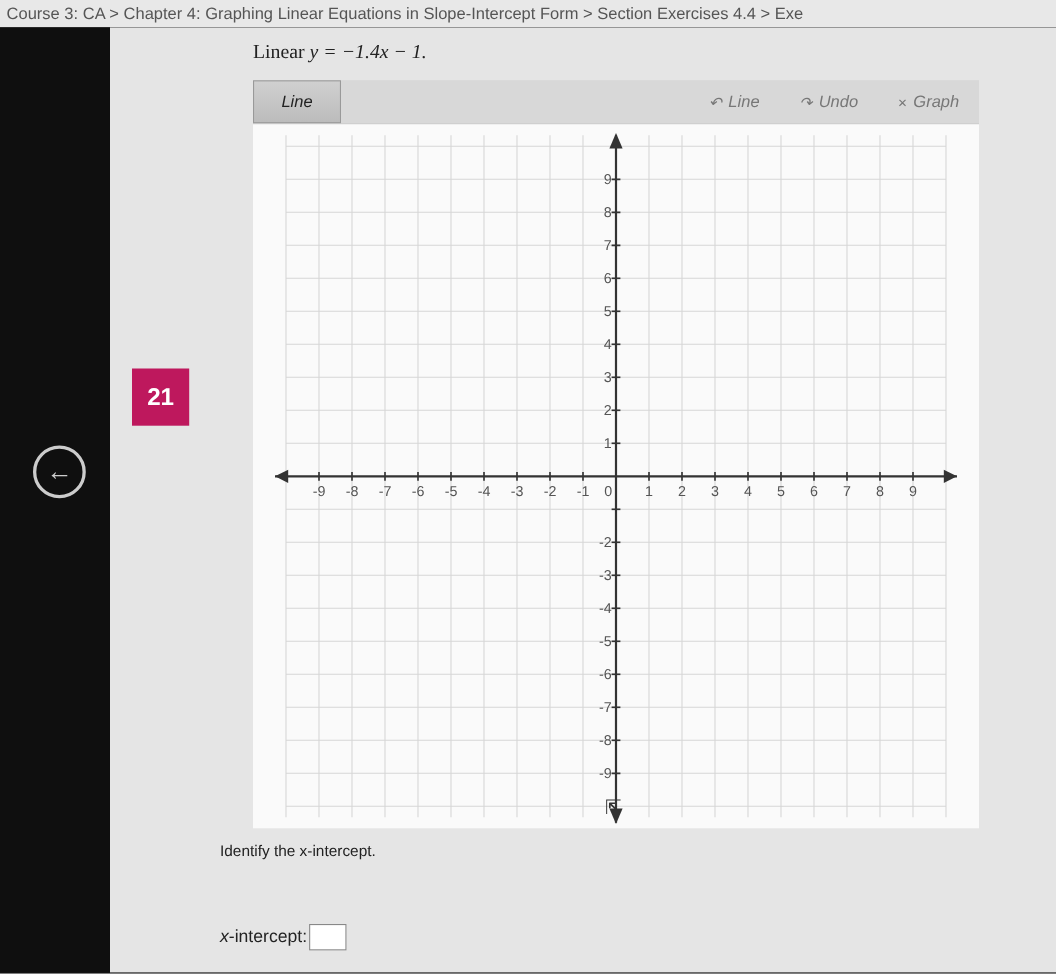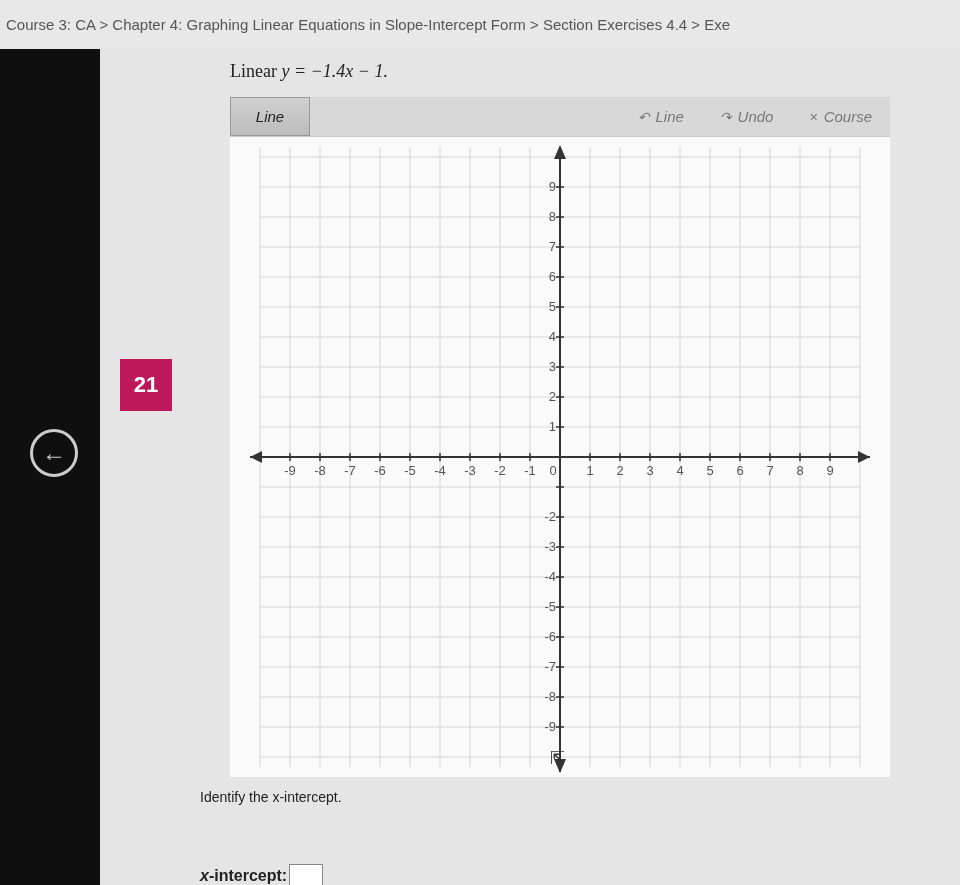--- a/index.html
+++ b/index.html
@@ -6,21 +6,21 @@
   body {
     font-family: Arial, Helvetica, sans-serif;
     background: #1a1a1a;
     width: 960px;
     height: 885px;
     overflow: hidden;
     position: relative;
   }
   .breadcrumb {
     background: #e8e8e8;
-    padding: 16px 6px;
+    padding: 4px 6px;
     font-size: 15px;
     color: #555;
     white-space: nowrap;
     overflow: hidden;
   }
   .outer {
     display: flex;
     height: calc(100% - 26px);
     background: #0f0f0f;
   }
@@ -126,21 +126,20 @@
   }
   .answer-row {
     position: absolute;
     left: 100px;
     top: 815px;
     font-size: 16px;
     color: #222;
     display: flex;
     align-items: center;
     gap: 2px;
-    font-weight: bold;
   }
   .answer-row .var { font-style: italic; }
   .answer-box {
     width: 34px;
     height: 24px;
     border: 1px solid #888;
     background: #fff;
     display: inline-block;
   }
   .cursor-ptr {
@@ -179,21 +178,21 @@
         <div class="tool-btn">
           <span class="ic">↶</span>
           <span>Line</span>
         </div>
         <div class="tool-btn">
           <span class="ic">↷</span>
           <span>Undo</span>
         </div>
         <div class="tool-btn">
           <span class="ic">×</span>
-          <span>Course</span>
+          <span>Graph</span>
         </div>
       </div>
 
       <div class="grid-wrap">
         <svg class="grid-svg" viewBox="0 0 660 640">
 
           <g stroke="#d6d6d6" stroke-width="1">
 
             <line x1="30" y1="10" x2="30" y2="630"></line>
               <line x1="60" y1="10" x2="60" y2="630"></line>

